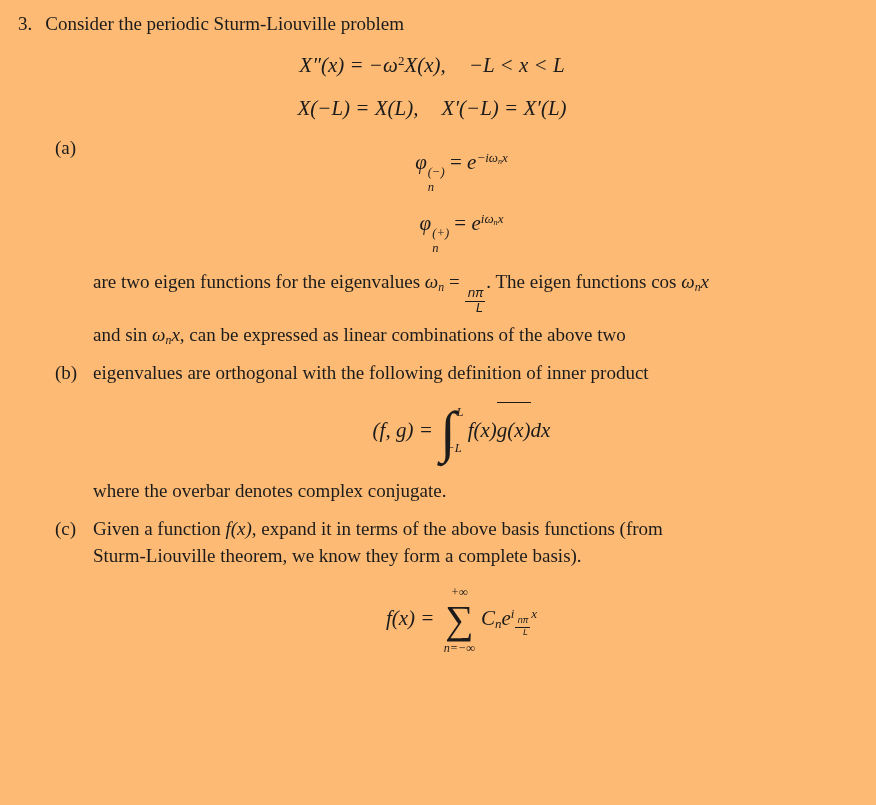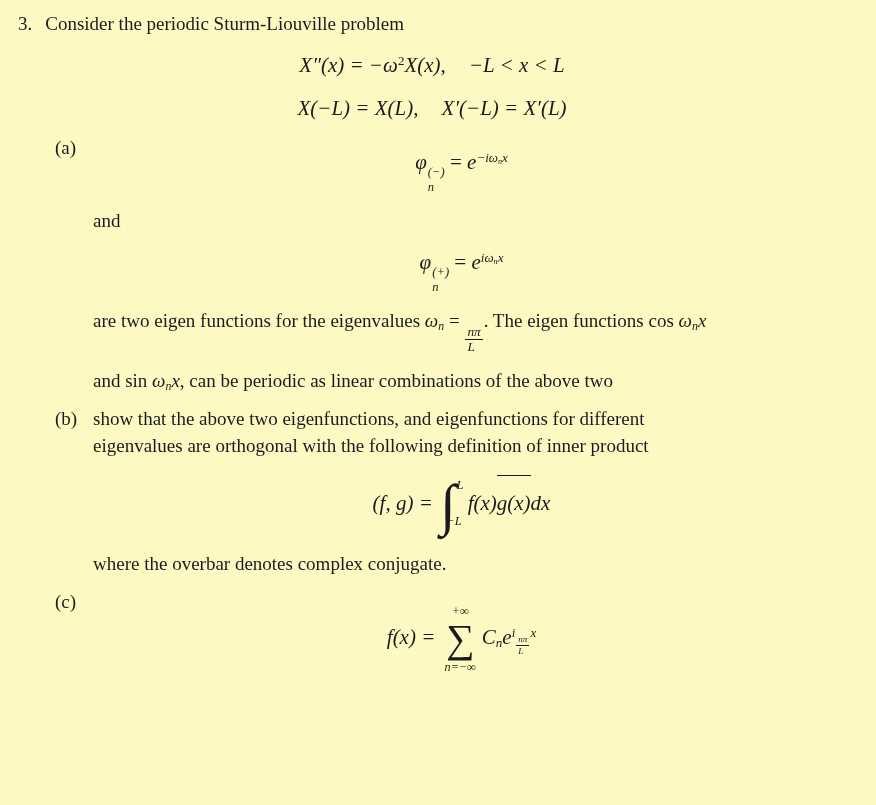--- a/index.html
+++ b/index.html
@@ -9,22 +9,22 @@
     font-family:"Liberation Serif","DejaVu Serif",serif;
     font-size:19px;line-height:27px;
   }
   
   .mv{font-style:italic;}
   .mt{font-style:normal;}
   sup{font-size:0.62em;vertical-align:0.55em;line-height:0;}
   sub{font-size:0.62em;vertical-align:-0.25em;line-height:0;}
   .supsub{display:inline-flex;flex-direction:column;align-items:flex-start;
     font-size:0.6em;line-height:1.2;vertical-align:-0.55em;margin-left:1px;}
-  .frac{display:inline-flex;flex-direction:column;align-items:flex-start;
-    font-size:0.7em;line-height:1.12;vertical-align:-0.62em;margin:12px 1px;}
+  .frac{display:inline-flex;flex-direction:column;align-items:flex-end;
+    font-size:0.7em;line-height:1.12;vertical-align:-0.62em;margin:4px 1px;font-family:Liberation Mono, monospace;}
   .fnum{border-bottom:1.2px solid currentColor;padding:0 2px;}
   .fden{padding:0 2px;}
   .obar{display:inline-block;border-top:1.4px solid currentColor;padding-top:16px;line-height:1.1;}
   .bigint{display:inline-flex;align-items:stretch;margin:0 4px 0 2px;vertical-align:middle;}
   .iop{font-style:normal;font-size:2.7em;line-height:1;}
   .ilims{display:flex;flex-direction:column;justify-content:space-between;
     font-size:0.6em;line-height:1.1;padding:2px 0 5px;}
   .iltop{margin-left:1px;}
   .ilbot{margin-left:-11px;}
   .bigsum{display:inline-flex;flex-direction:column;align-items:center;
@@ -41,68 +41,68 @@
   .ilabel{flex:0 0 38px;margin-left:37px;}
   .ibody{flex:1;padding-right:16px;}
   .line{display:block;}
   .eq-int{margin:16px 0 13px;}
   .eq-sum{margin:14px 0 14px;}
   .outro{margin-top:16px;}
 </style>
 </head>
 <body>
 
-<div class="page" style="background: #fef9c3; color: rgb(27, 27, 27);">
+<div class="page" style="background: #fdba74; color: rgb(27, 27, 27);">
 
   <div class="prob-header">
     <span class="pnum">3.</span><span class="ptitle">Consider the periodic Sturm-Liouville problem</span>
   </div>
 
   <div class="eq eq-top"><span class="mv">X″(x) = −ω</span><sup><span class="mt">2</span></sup><span class="mv">X(x),</span><span class="msp" style="width: 1.1em;"></span><span class="mv">−L &lt; x &lt; L</span></div>
   <div class="eq eq-top"><span class="mv">X(−L) = X(L),</span><span class="msp" style="width: 1.1em;"></span><span class="mv">X′(−L) = X′(L)</span></div>
 
   <div class="item">
     <div class="ilabel">(a)</div>
     <div class="ibody">
       <div class="eq eq-phi"><span class="mv">φ</span><span class="supsub">
             <span class="ssup"><span class="mv">(−)</span></span>
             <span class="ssub"><span class="mv">n</span></span>
           </span><span class="mt"> = </span><span class="mv">e</span><sup><span class="mv">−iω</span><sub><span class="mv">n</span></sub><span class="mv">x</span></sup></div>
-      <span class="line">and</span>
       <div class="eq eq-phi"><span class="mv">φ</span><span class="supsub">
             <span class="ssup"><span class="mv">(+)</span></span>
             <span class="ssub"><span class="mv">n</span></span>
           </span><span class="mt"> = </span><span class="mv">e</span><sup><span class="mv">iω</span><sub><span class="mv">n</span></sub><span class="mv">x</span></sup></div>
       <span class="line"><span class="mt">are two eigen functions for the eigenvalues </span><span class="mv">ω</span><sub><span class="mv">n</span></sub><span class="mt"> = </span><span class="frac">
             <span class="fnum"><span class="mv">nπ</span></span>
             <span class="fden"><span class="mv">L</span></span>
           </span><span class="mt">. The eigen functions cos </span><span class="mv">ω</span><sub><span class="mv">n</span></sub><span class="mv">x</span></span>
-      <span class="line"><span class="mt">and sin </span><span class="mv">ω</span><sub><span class="mv">n</span></sub><span class="mv">x</span><span class="mt">, can be periodic as linear combinations of the above two</span></span>
+      <span class="line"><span class="mt">and sin </span><span class="mv">ω</span><sub><span class="mv">n</span></sub><span class="mv">x</span><span class="mt">, can be expressed as linear combinations of the above two</span></span>
     </div>
   </div>
 
   <div class="item">
     <div class="ilabel">(b)</div>
     <div class="ibody">
-      <span class="line">show that the above two eigenfunctions, and eigenfunctions for different</span>
       <span class="line">eigenvalues are orthogonal with the following definition of inner product</span>
       <div class="eq eq-int"><span class="mv">(f, g) = </span><span class="bigint">
             <span class="iop">∫</span>
             <span class="ilims">
               <span class="iltop"><span class="mv">L</span></span>
               <span class="ilbot"><span class="mv">−L</span></span>
             </span>
           </span><span class="mv">f(x)</span><span class="obar"><span class="mv">g(x)</span></span><span class="mv">dx</span></div>
       <span class="line outro">where the overbar denotes complex conjugate.</span>
     </div>
   </div>
 
   <div class="item">
     <div class="ilabel">(c)</div>
     <div class="ibody">
+      <span class="line"><span class="mt">Given a function </span><span class="mv">f(x)</span><span class="mt">, expand it in terms of the above basis functions (from</span></span>
+      <span class="line">Sturm-Liouville theorem, we know they form a complete basis).</span>
       <div class="eq eq-sum"><span class="mv">f(x) = </span><span class="bigsum">
             <span class="sltop"><span class="mv">+∞</span></span>
             <span class="sop">∑</span>
             <span class="slbot"><span class="mv">n=−∞</span></span>
           </span><span class="mv">C</span><sub><span class="mv">n</span></sub><span class="mv">e</span><sup><span class="mv">i</span><span class="frac">
               <span class="fnum"><span class="mv">nπ</span></span>
               <span class="fden"><span class="mv">L</span></span>
             </span><span class="mv">x</span></sup></div>
     </div>
   </div>

